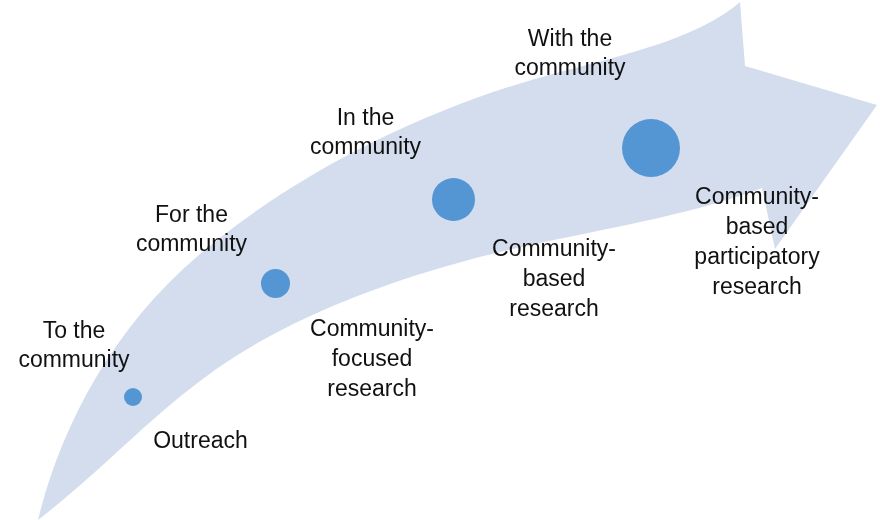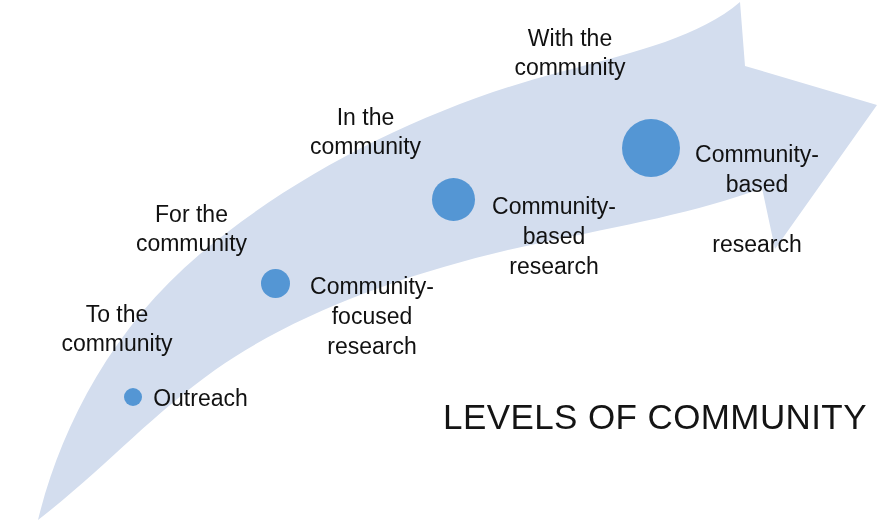--- a/index.html
+++ b/index.html
@@ -40,34 +40,35 @@
   .prep-label {
     position: absolute;
     text-align: center;
     line-height: 1.26;
     font-size: 23px;
     font-weight: 400;
     color: #111111;
     white-space: nowrap;
   }
   .prep-label .kw { font-weight: normal; }
-  .prep-1 { left: 0px;   top: 300px; width: 148px; padding-left: 43px; }
+  .prep-1 { left: 0px;   top: 316px; width: 148px; }
   .prep-2 { left: 104px; top: 200px; width: 175px; }
   .prep-3 { left: 278px; top: 103px;  width: 175px; }
   .prep-4 { left: 478px; top: 24px;  width: 184px; }
 
   
   .type-label {
     position: absolute;
     text-align: center;
     line-height: 1.3;
     font-size: 23px;
     font-weight: 400;
     color: #111111;
     white-space: nowrap;
+    margin-top: 42px;
   }
   .type-1 { left: 143px; top: 384px; width: 115px; }
   .type-2 { left: 296px; top: 272px; width: 152px; }
   .type-3 { left: 478px; top: 192px; width: 152px; }
   .type-4 { left: 678px; top: 140px; width: 158px; }
 
   
   #diagram-title {
     position: absolute;
     left: 430px;
@@ -140,21 +141,21 @@
 
   <div class="type-label type-3">
     <span>Community-</span><br>
     <span>based</span><br>
     <span>research</span>
   </div>
 
   <div class="type-label type-4">
     <span>Community-</span><br>
     <span>based</span><br>
-    <br>
+    <span>participatory</span><br>
     <span>research</span>
   </div>
 
   <div id="diagram-title">
-    <span>LEVELS OF COMMUNITY</span><br>
+    <br>
   </div>
 
 </div>
 
 </body></html>

